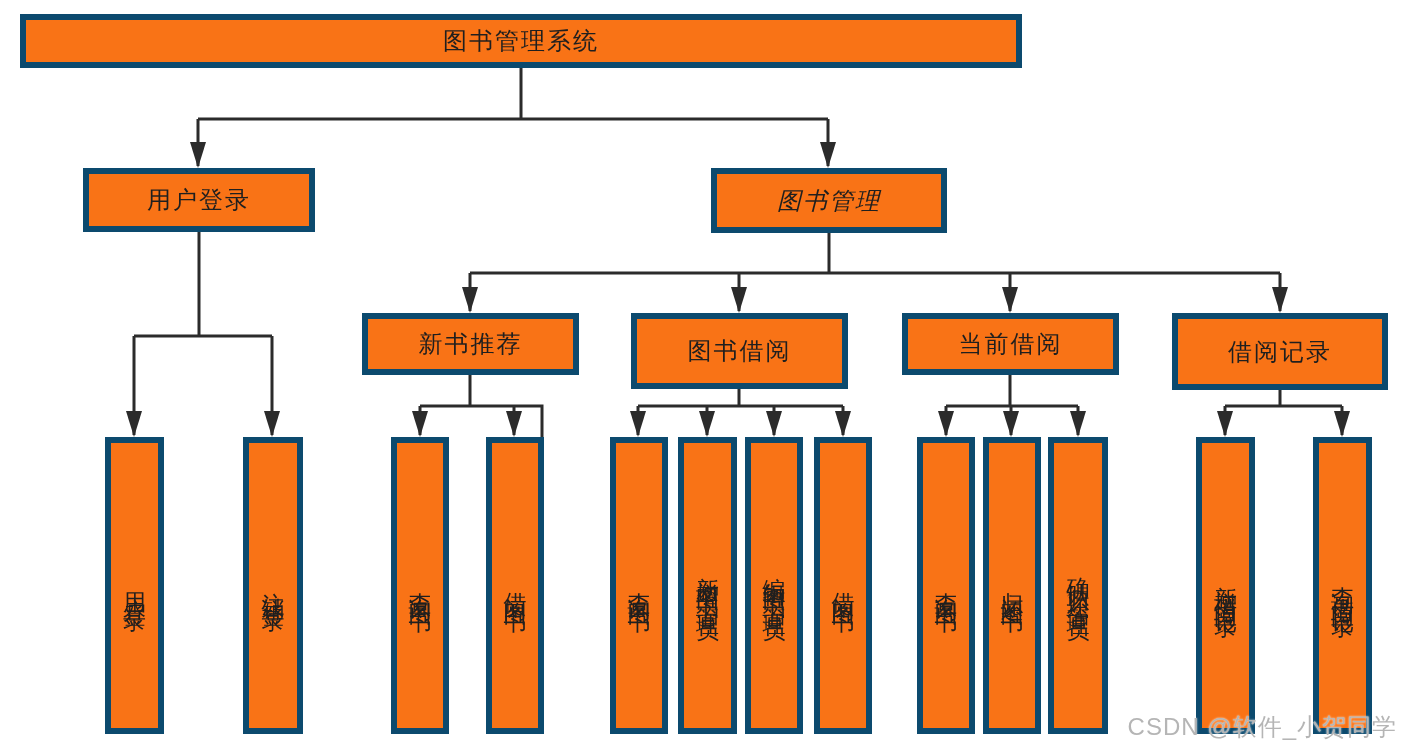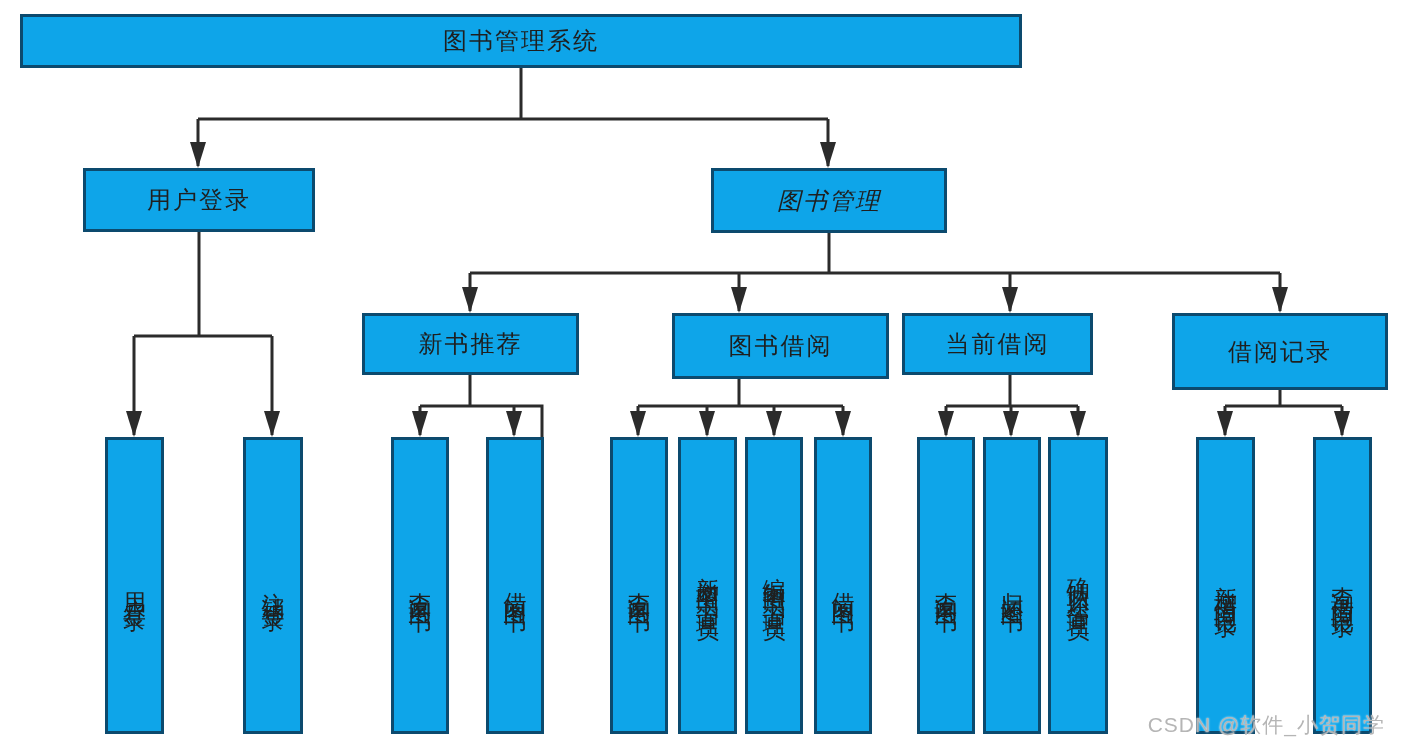--- a/index.html
+++ b/index.html
@@ -19,45 +19,45 @@
   .connectors {
     position: absolute;
     left: 0;
     top: 0;
     width: 1405px;
     height: 747px;
   }
   .node {
     position: absolute;
     box-sizing: border-box;
-    border: 3px solid #0c4a6e;
-    background: #0ea5e9;
+    border: 6px solid #0c4a6e;
+    background: #f97316;
     display: flex;
     align-items: center;
     justify-content: center;
   }
   .node-h {
     font-size: 24px;
     letter-spacing: 2px;
     white-space: nowrap;
   }
   .node-v {
     font-size: 23px;
   }
   .node-v .vtext {
     writing-mode: vertical-rl;
     text-orientation: mixed;
     letter-spacing: 6px;
     line-height: 1;
   }
   .watermark {
     position: absolute;
-    right: 20px;
+    right: 8px;
     top: 711px;
-    font-size: 21px;
+    font-size: 24px;
     letter-spacing: 1px;
     color: #b5b5b5;
     text-shadow: 0 0 2px #ffffff;
     white-space: nowrap;
     z-index: 5;
   }
 </style>
 </head>
 <body>
 
@@ -110,24 +110,24 @@
   <div class="node node-h" style="left:83px; top:168px; width:232px; height:64px;">
     <span>用户登录</span>
   </div>
   <div class="node node-h" style="left:711px; top:168px; width:236px; height:65px;font-style:italic;">
     <span>图书管理</span>
   </div>
 
   <div class="node node-h" style="left:362px; top:313px; width:217px; height:62px;">
     <span>新书推荐</span>
   </div>
-  <div class="node node-h" style="left:631px; top:313px; width:217px; height:66px;margin-left:41px;">
+  <div class="node node-h" style="left:631px; top:313px; width:217px; height:76px;">
     <span>图书借阅</span>
   </div>
-  <div class="node node-h" style="left:902px; top:313px; width:191px; height:62px;">
+  <div class="node node-h" style="left:902px; top:313px; width:217px; height:62px;">
     <span>当前借阅</span>
   </div>
   <div class="node node-h" style="left:1172px; top:313px; width:216px; height:77px;">
     <span>借阅记录</span>
   </div>
 
   <div class="node node-v" style="left:105px; top:437px; width:59px; height:297px;">
     <span class="vtext">用户登录</span>
   </div>
   <div class="node node-v" style="left:243px; top:437px; width:60px; height:297px;">

